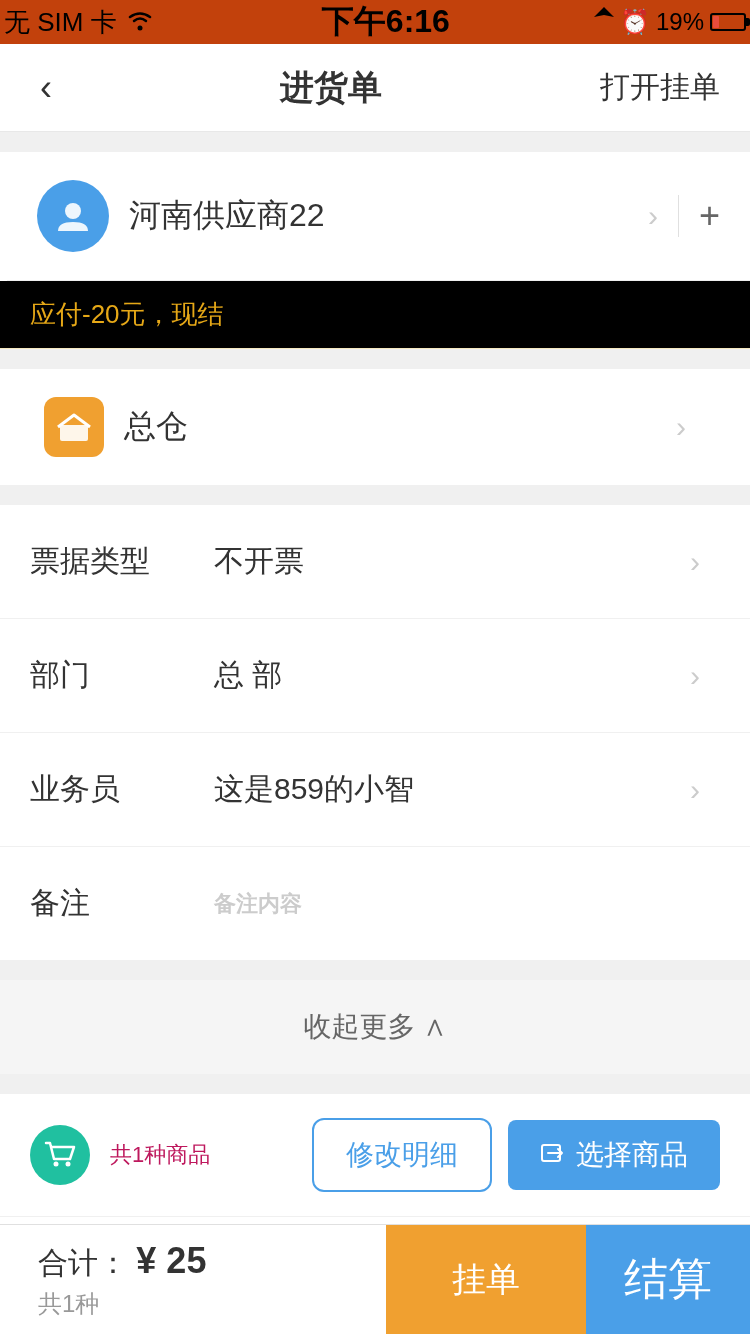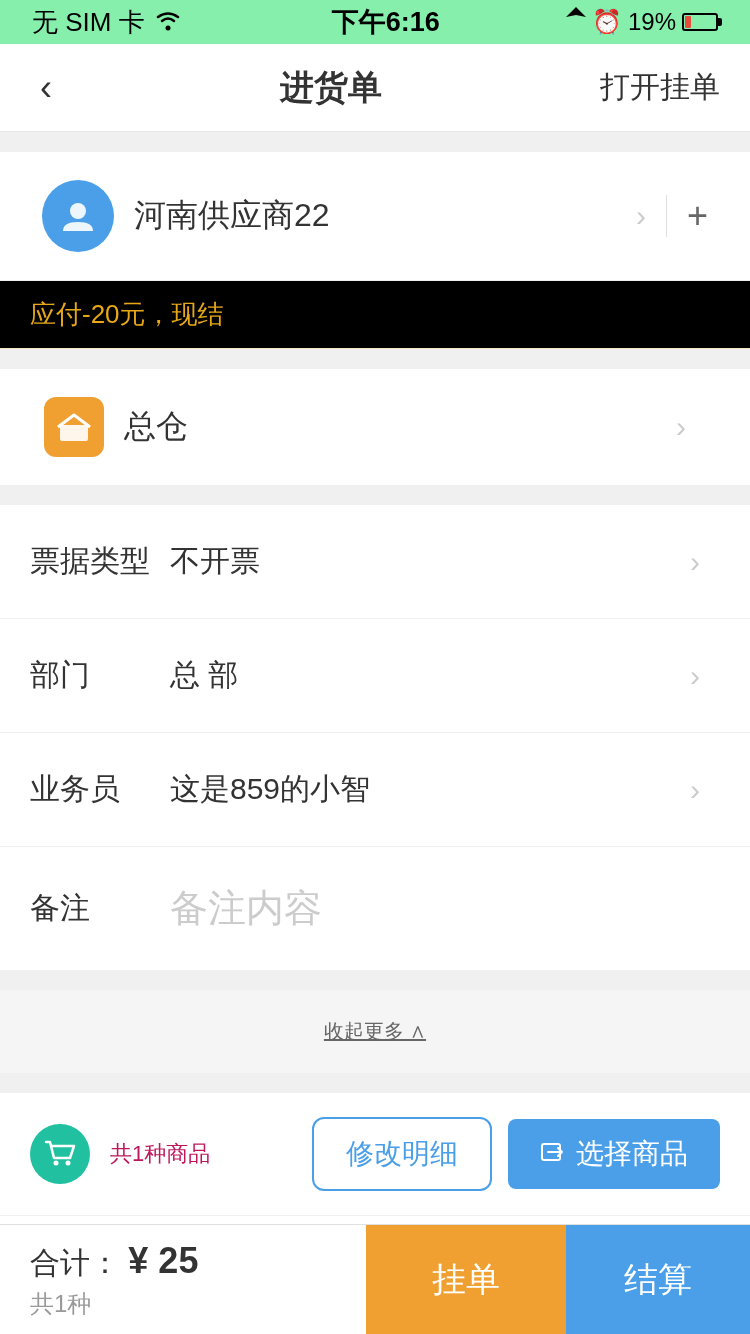--- a/index.html
+++ b/index.html
@@ -10,31 +10,31 @@
       font-family: -apple-system, "PingFang SC", "Helvetica Neue", Arial, sans-serif;
       background: #f0f0f0;
       font-size: 28px;
       color: #333;
     }
 
     
     .status-bar {
       width: 100%;
       height: 44px;
-      background: #86efac;
+      background: #c2410c;
       display: flex;
       align-items: center;
       justify-content: space-between;
-      padding: 0 32px;
+      padding: 0 4px;
       font-size: 26px;
       color: #000;
       gap: 12px;
     }
     .status-left { display: flex; align-items: center; gap: 8px; }
-    .status-center { font-size: 27px; font-weight: 600; margin-left: 23px; }
+    .status-center { font-size: 32px; font-weight: 600; margin-left: 23px; }
     .status-right { display: flex; align-items: center; gap: 6px; font-size: 24px; }
     .battery-icon {
       width: 36px; height: 18px;
       border: 2px solid #000;
       border-radius: 3px;
       position: relative;
       display: inline-block;
     }
     .battery-icon::after {
       content: '';
@@ -84,23 +84,24 @@
     
     .section {
       background: #fff;
       margin-top: 20px;
     }
 
     
     .supplier-row {
       display: flex;
       align-items: center;
-      padding: 28px 42px;
+      padding: 28px 30px;
       background: #fff;
       border-bottom: 1px solid #f0f0f0;
+      margin-left: 7px;
     }
     .supplier-avatar {
       width: 72px; height: 72px;
       border-radius: 50%;
       background: #4a9fe8;
       display: flex; align-items: center; justify-content: center;
       color: #fff;
       font-size: 32px;
       margin-right: 20px;
       flex-shrink: 0;
@@ -156,49 +157,50 @@
     .form-section {
       background: #fff;
       margin-top: 20px;
     }
     .form-row {
       display: flex;
       align-items: center;
       padding: 36px 30px;
       border-bottom: 1px solid #f0f0f0;
       min-height: 100px;
+      gap: 44px;
     }
     .form-row:last-child { border-bottom: none; }
     .form-label {
       width: 140px;
       font-size: 30px;
       color: #333;
       flex-shrink: 0;
     }
     .form-value {
       flex: 1;
       font-size: 30px;
       color: #333;
     }
     .form-placeholder {
       flex: 1;
-      font-size: 38px;
+      font-size: 22px;
       color: #ccc;
+      font-weight: bold;
     }
 
     
     .collapse-bar {
       background: #f5f5f5;
       text-align: center;
       padding: 28px;
-      font-size: 20px;
+      font-size: 28px;
       color: #666;
       margin-top: 20px;
       cursor: pointer;
-      text-decoration: underline;
     }
 
     
     .product-section {
       background: #fff;
       margin-top: 20px;
     }
     .product-header {
       display: flex;
       align-items: center;
@@ -294,20 +296,21 @@
       align-items: stretch;
       background: #fff;
       border-top: 1px solid #e0e0e0;
     }
     .footer-total {
       flex: 1;
       display: flex;
       flex-direction: column;
       justify-content: center;
       padding: 0 30px;
+      margin-left: 8px;
     }
     .footer-total-main {
       font-size: 30px;
       color: #333;
     }
     .footer-total-sub {
       font-size: 24px;
       color: #999;
       margin-top: 4px;
     }
@@ -320,26 +323,26 @@
       width: 200px;
       background: #f0a030;
       display: flex;
       align-items: center;
       justify-content: center;
       font-size: 34px;
       color: #fff;
       cursor: pointer;
     }
     .footer-checkout {
-      width: 184px;
+      width: 164px;
       background: #4a9fe8;
       display: flex;
       align-items: center;
       justify-content: center;
-      font-size: 34px;
+      font-size: 44px;
       color: #fff;
       cursor: pointer;
     }
   </style>
 </head>
 <body>
 
 <div class="status-bar">
   <div class="status-left">
     <span>无 SIM 卡</span>

